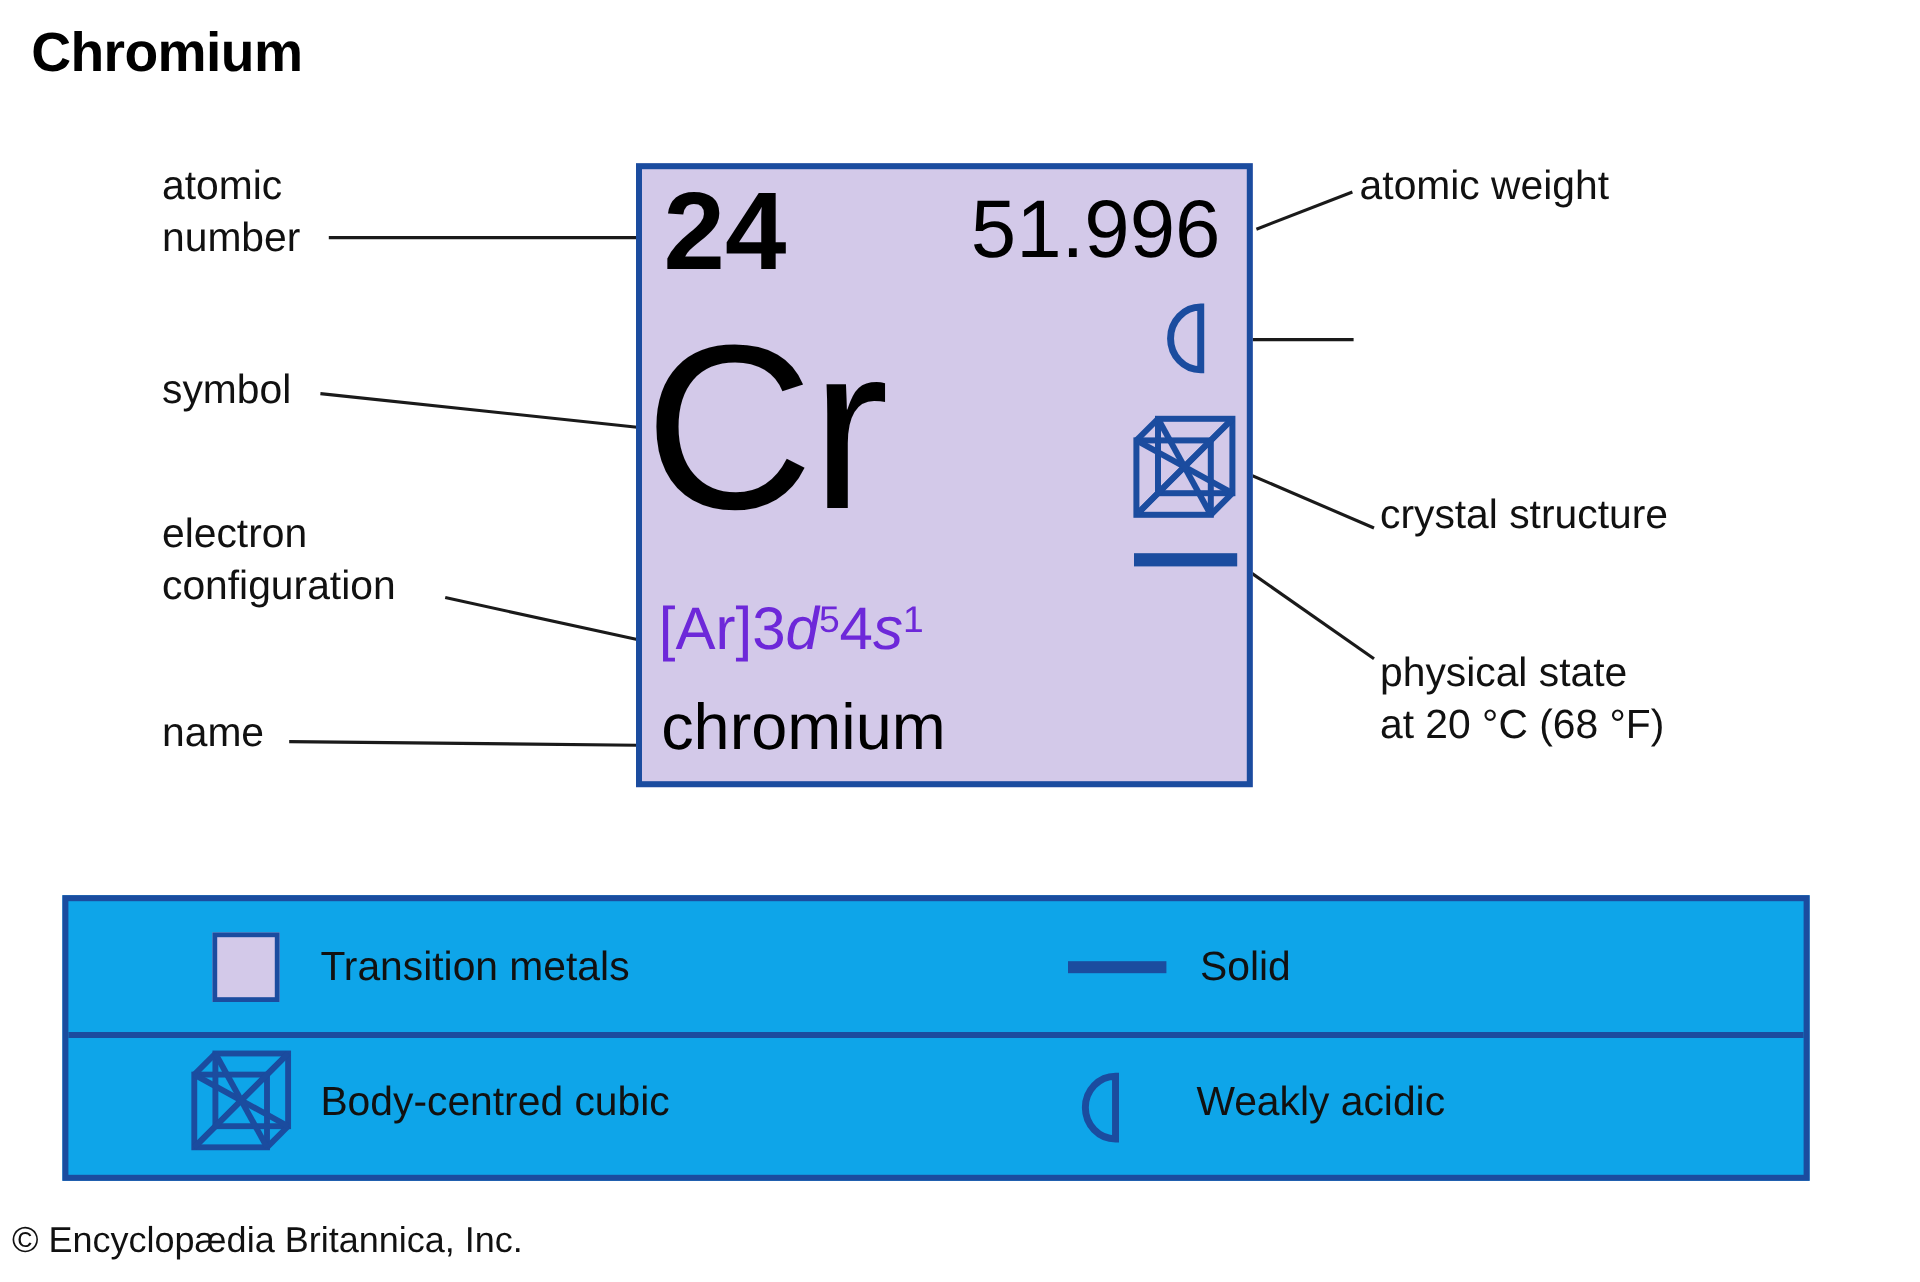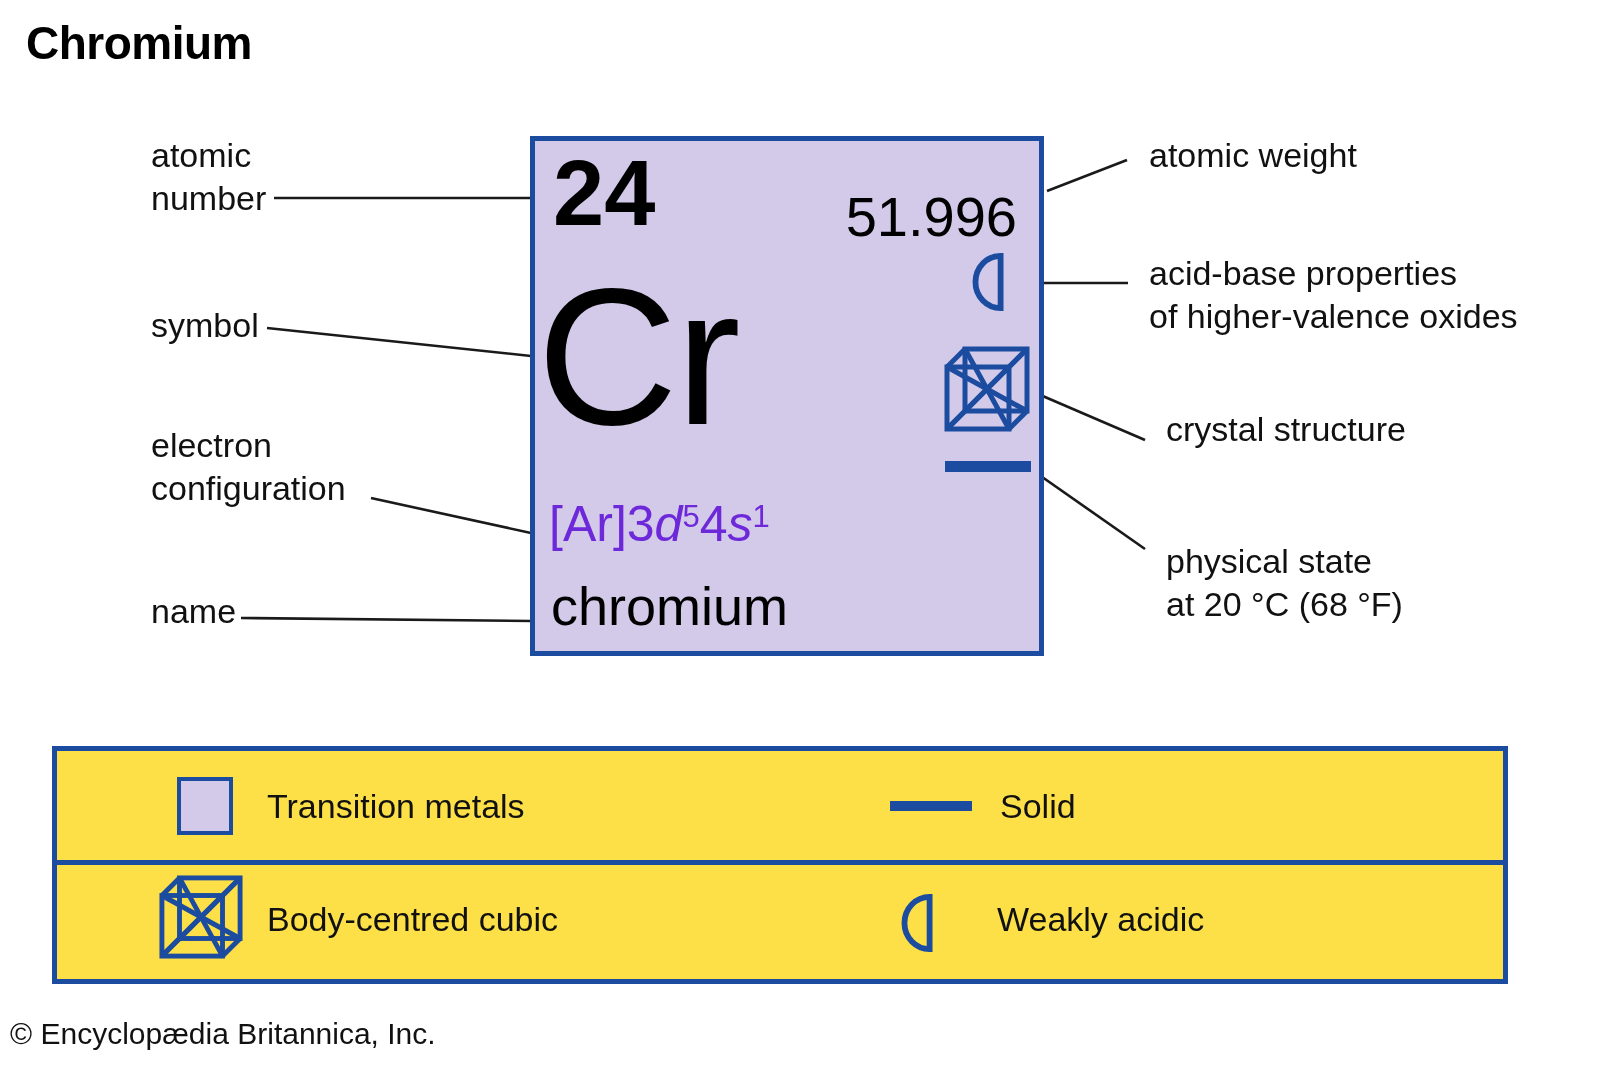--- a/index.html
+++ b/index.html
@@ -12,44 +12,44 @@
     position:relative;width:1600px;height:1068px;background:#ffffff;
     font-family:"Liberation Sans",sans-serif;color:var(--ink);overflow:hidden;
   }
   .title{
     position:absolute;left:26px;top:16px;font-size:46px;font-weight:700;color:#000;
     letter-spacing:-0.5px;
   }
   .lines{position:absolute;left:0;top:0;pointer-events:none;}
 
   .callout{
-    position:absolute;font-size:34px;line-height:43px;white-space:pre-line;color:var(--ink);margin-left:16px;
+    position:absolute;font-size:34px;line-height:43px;white-space:pre-line;color:var(--ink);
   }
 
   
   .card{
     position:absolute;left:530px;top:136px;width:504px;height:510px;
     background:var(--fill);border:5px solid var(--blue);
   }
   .atomic-number{position:absolute;left:18px;top:6px;font-size:92px;font-weight:700;line-height:1;color:#000;}
-  .atomic-weight{position:absolute;right:22px;top:16px;font-size:56px;line-height:1;color:#000;margin-top:32px;}
+  .atomic-weight{position:absolute;right:22px;top:16px;font-size:68px;line-height:1;color:#000;}
   .symbol{position:absolute;left:2px;top:118px;font-size:195px;font-weight:400;line-height:1;color:#000;letter-spacing:-2px;}
   .econfig{position:absolute;left:14px;top:356px;font-size:50px;line-height:1.1;color:#6d28d9;}
   .econfig i{font-style:italic;}
   .econfig sup{font-size:0.62em;vertical-align:0.45em;line-height:0;}
   .ename{position:absolute;left:16px;top:436px;font-size:54px;line-height:1.1;color:#000;}
 
   .icon-halfcircle{position:absolute;display:block;}
   .icon-cube{position:absolute;display:block;}
   .state-bar{position:absolute;background:var(--blue);}
 
   
   .legend{
     position:absolute;left:52px;top:746px;width:1446px;height:228px;
-    border:5px solid var(--blue);background:#fde047;
+    border:5px solid var(--blue);background:#0ea5e9;
   }
   .legend-row{position:relative;width:100%;}
   .legend-row.first{height:109px;border-bottom:5px solid var(--blue);}
   .legend-row.second{height:108px;}
   .legend-label{
     position:absolute;top:50%;transform:translateY(-50%);
     font-size:34px;color:var(--ink);white-space:nowrap;
   }
   .swatch{
     position:absolute;left:120px;top:26px;width:48px;height:50px;
@@ -82,22 +82,20 @@
   </svg>
 
   <div class="callout" style="left:135px;top:134px">atomic
 number</div>
   <div class="callout" style="left:135px;top:304px">symbol</div>
   <div class="callout" style="left:135px;top:424px">electron
 configuration</div>
   <div class="callout" style="left:135px;top:590px">name</div>
 
   <div class="callout" style="left:1133px;top:134px">atomic weight</div>
-  <div class="callout" style="left:1133px;top:252px">acid-base properties
-of higher-valence oxides</div>
   <div class="callout" style="left:1150px;top:408px">crystal structure</div>
   <div class="callout" style="left:1150px;top:540px">physical state
 at 20 °C (68 °F)</div>
 
   <div class="card">
     <div class="atomic-number">24</div>
     <div class="atomic-weight">51.996</div>
     <div class="symbol">Cr</div>
 
     <svg class="icon-halfcircle" style="left:437px;top:111px" width="34" height="60" viewBox="0 0 34 62">

